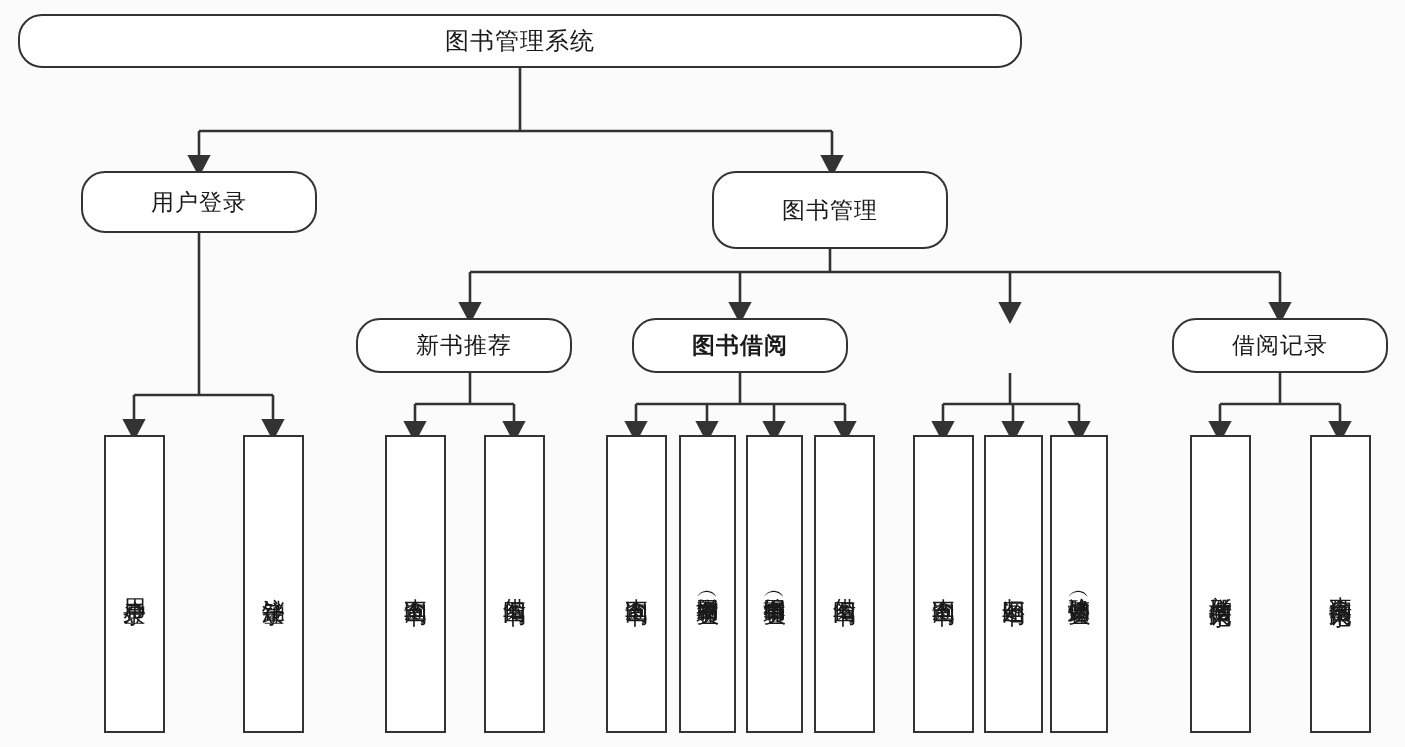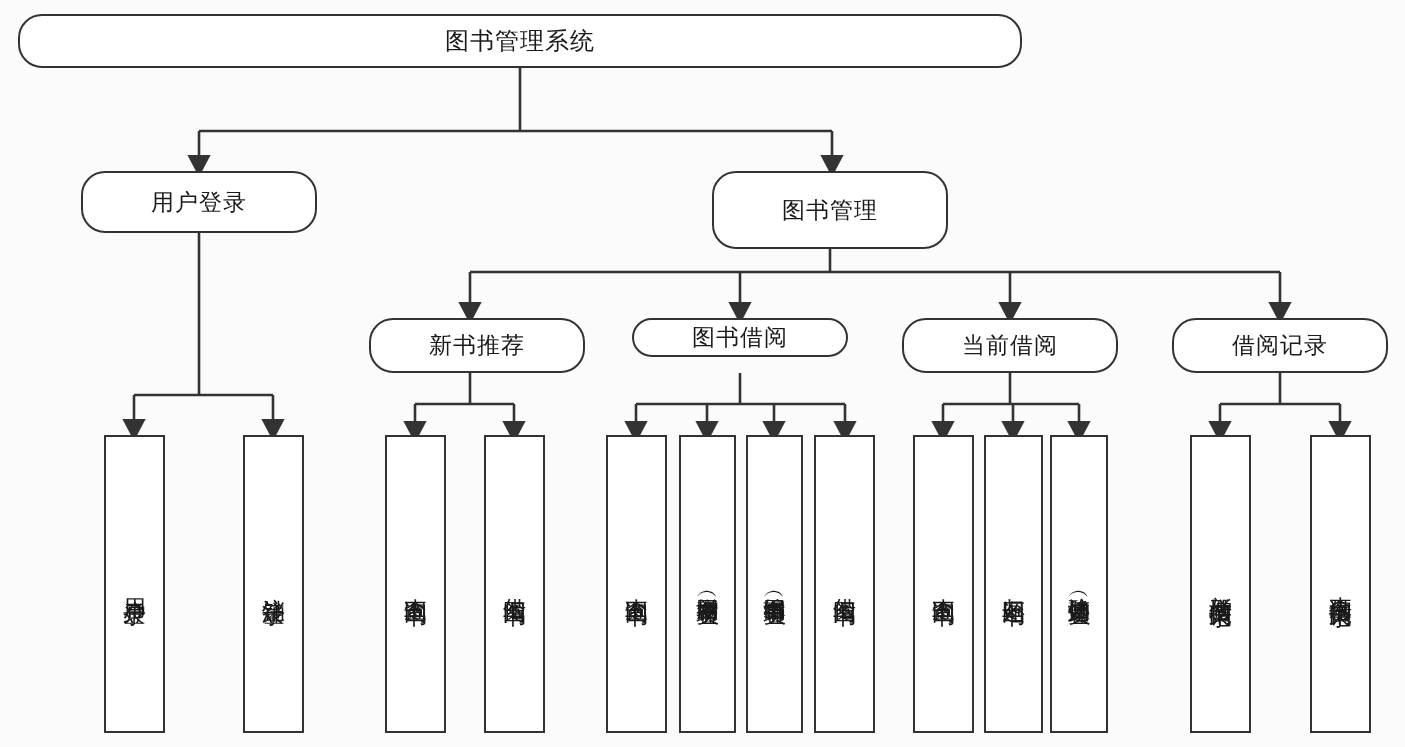--- a/index.html
+++ b/index.html
@@ -117,25 +117,24 @@
       <path d="M1340,404 L1340,424" marker-end="url(#arw)"></path>
     </g>
   </svg>
 
   <div class="node h root" style="left:18px;top:14px;width:1004px;height:54px;">图书管理系统</div>
 
   <div class="node h" style="left:81px;top:171px;width:236px;height:62px;">用户登录</div>
 
   <div class="node h" style="left:712px;top:171px;width:236px;height:78px;">图书管理</div>
 
-  <div class="node h" style="left:369px;top:318px;width:216px;height:55px;">新书推荐</div>
+  <div class="node h" style="left:356px;top:318px;width:216px;height:55px;">新书推荐</div>
 
-  <div class="node h" style="left:632px;top:318px;width:216px;height:39px;">图书借阅</div>
+  <div class="node h" style="left:632px;top:318px;width:216px;height:55px;font-weight:bold;">图书借阅</div>
 
-  <div class="node h" style="left:902px;top:318px;width:216px;height:55px;">当前借阅</div>
 
   <div class="node h" style="left:1172px;top:318px;width:216px;height:55px;">借阅记录</div>
 
   <div class="node v" style="left:104px;top:435px;width:61px;height:298px;">
     <span class="vtext">用户登录</span>
   </div>
 
   <div class="node v" style="left:243px;top:435px;width:61px;height:298px;">
     <span class="vtext">注销登录</span>
   </div>

